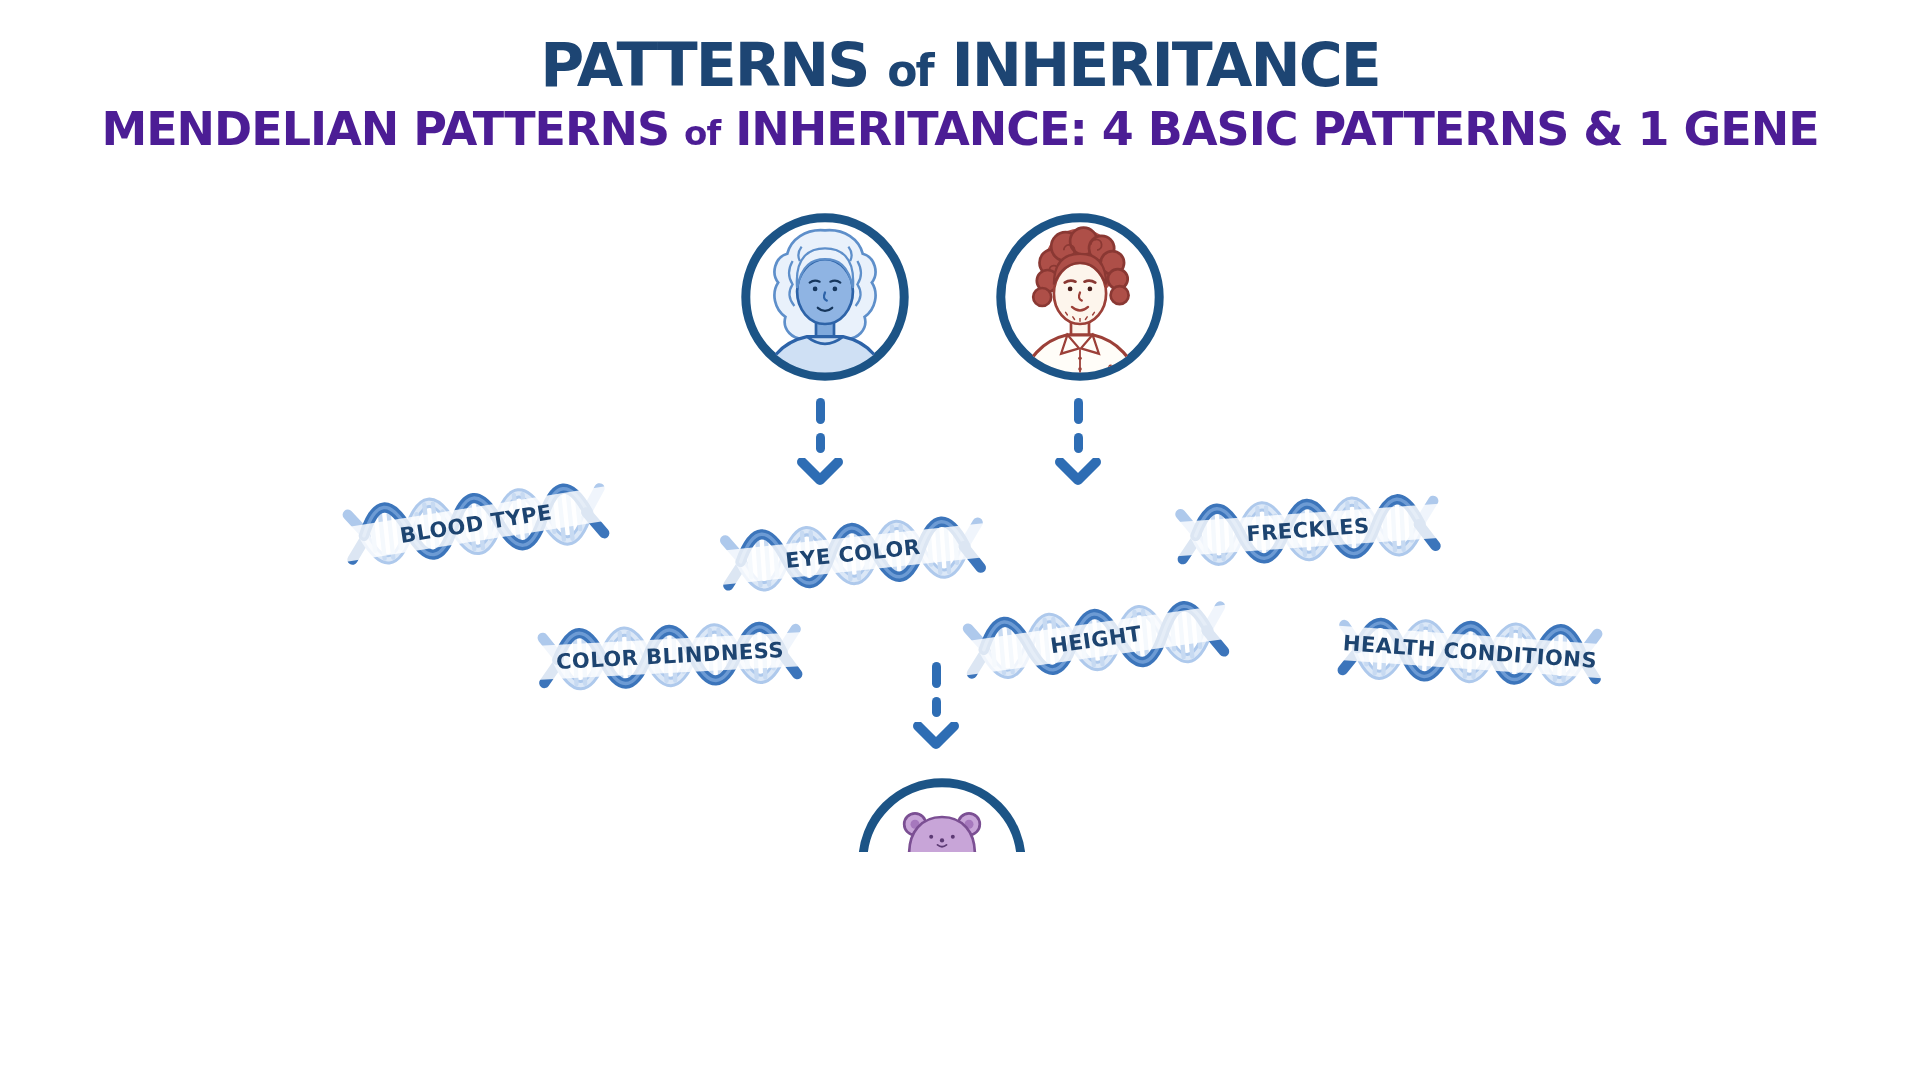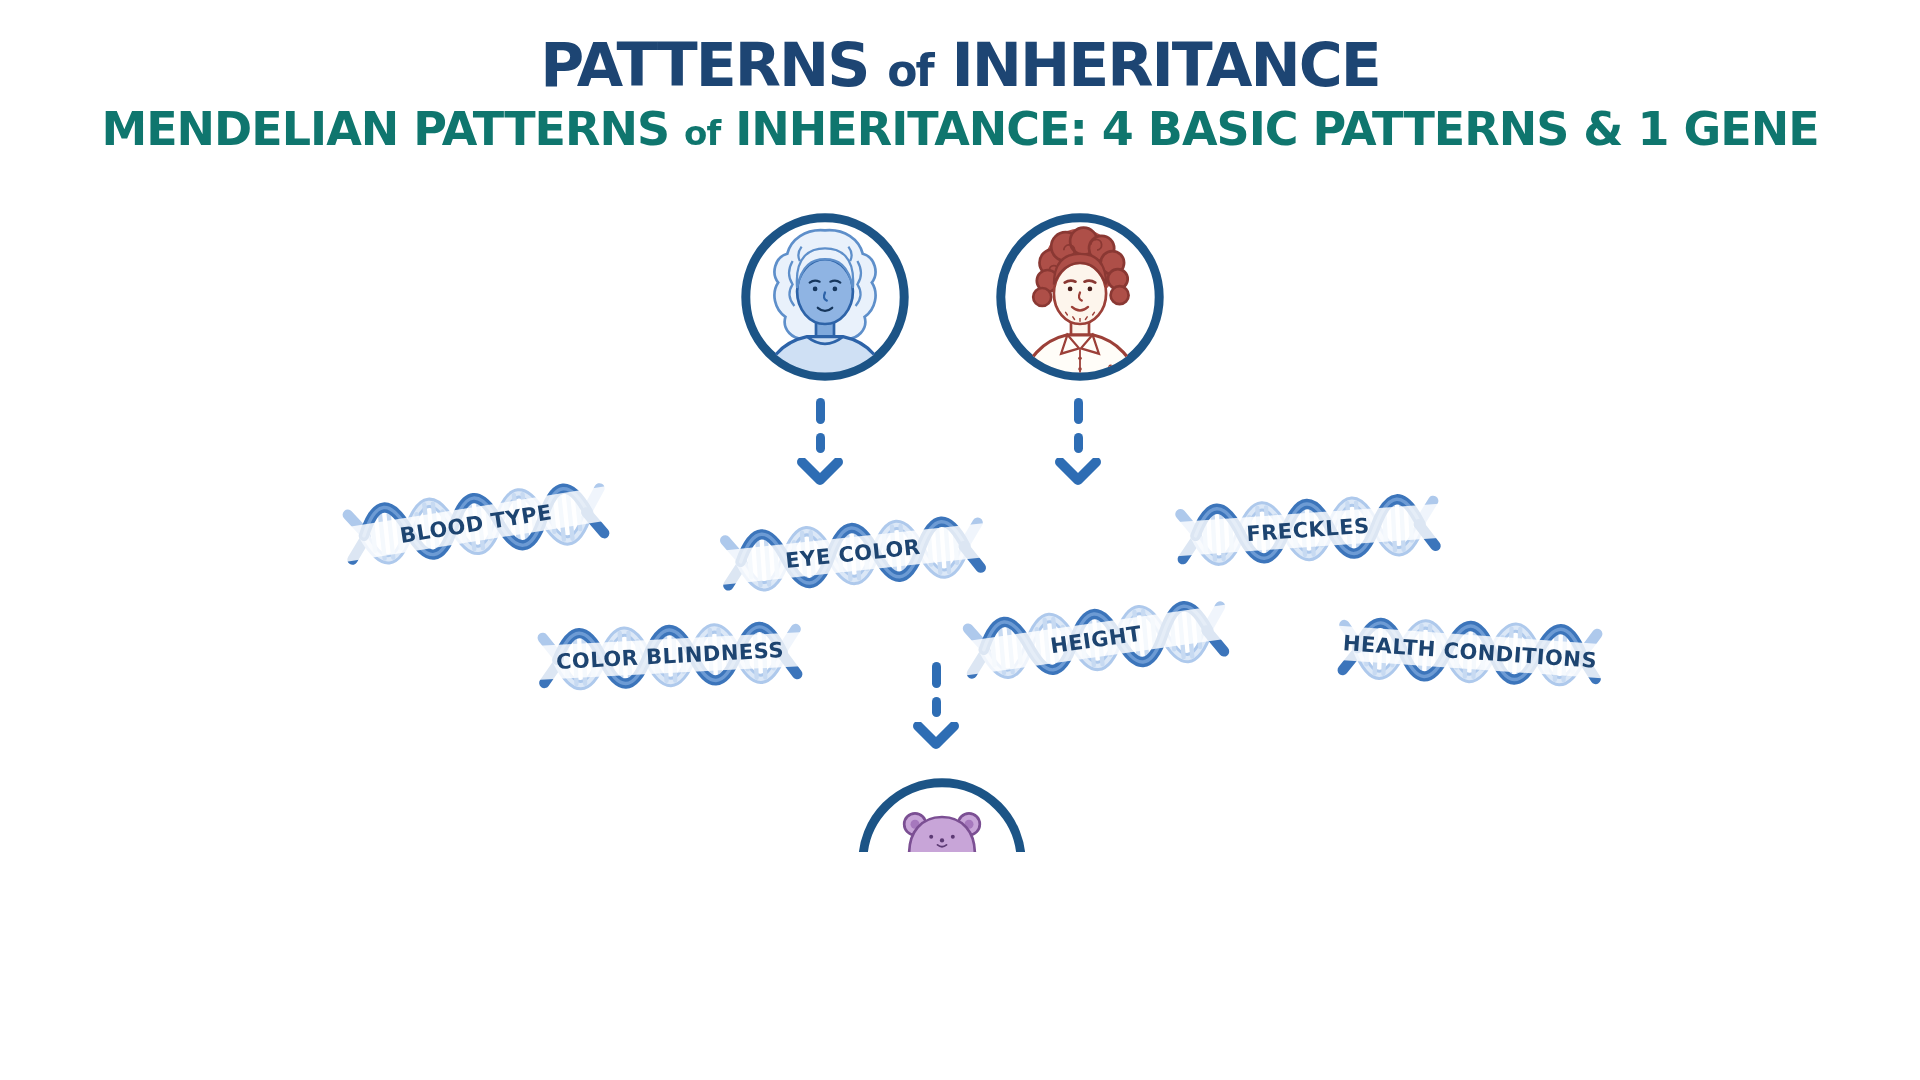--- a/index.html
+++ b/index.html
@@ -3,21 +3,21 @@
 <meta charset="utf-8">
 <style>
   html,body{margin:0;padding:0;background:#fff;}
   .stage{position:relative;width:1920px;height:852px;background:#ffffff;overflow:hidden;
          font-family:"DejaVu Sans",sans-serif;}
 
   
   .header{position:absolute;top:34px;left:0;width:100%;text-align:center;}
   .title{font-size:60px;font-weight:bold;letter-spacing:-2px;color:#1d4573;line-height:1.05;}
   .title .of{font-size:44px;font-weight:bold;}
-  .subtitle{margin-top:8px;font-size:46px;font-weight:bold;letter-spacing:-1px;color:#0f766e;line-height:1.05;}
+  .subtitle{margin-top:8px;font-size:46px;font-weight:bold;letter-spacing:-1px;color:#4c1d95;line-height:1.05;}
   .subtitle .of{font-size:34px;}
 
   
   .portrait{position:absolute;width:180px;height:180px;}
   .portrait svg{width:100%;height:100%;display:block;}
   .portrait-mother{left:735px;top:207px;}
   .portrait-father{left:990px;top:207px;}
   .portrait-baby{left:852px;top:772px;}
 
   

